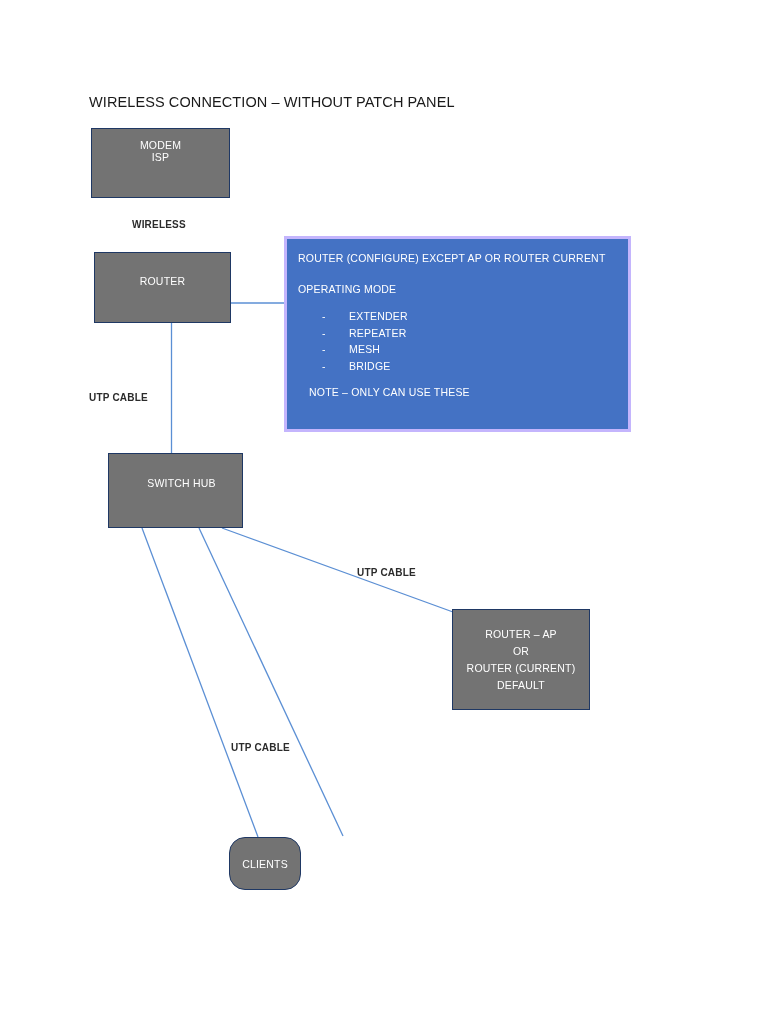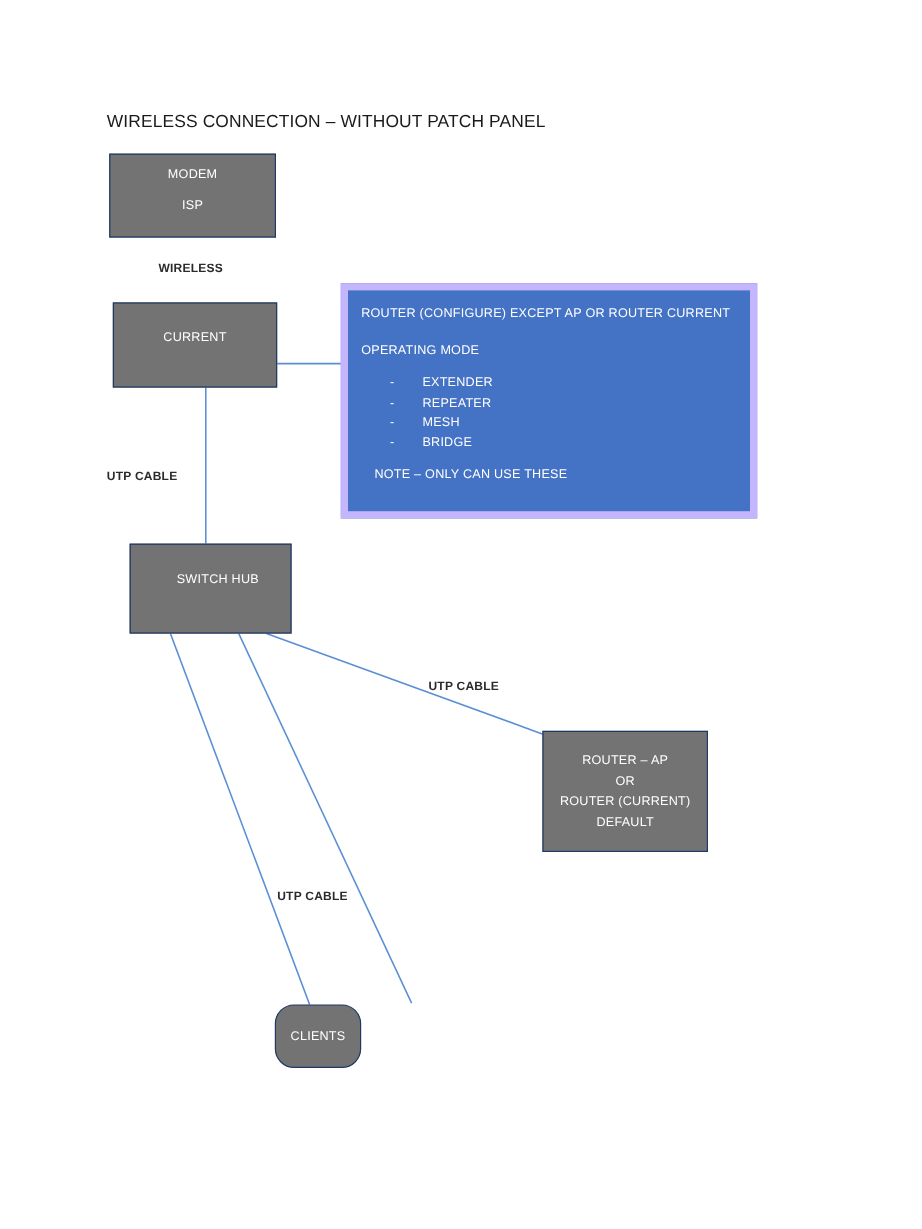--- a/index.html
+++ b/index.html
@@ -50,21 +50,21 @@
     align-items: center;
   }
   .node .line { white-space: nowrap; }
 
   
   #node-modem {
     left: 91px; top: 128px; width: 139px; height: 70px;
     justify-content: flex-start;
     padding-top: 10px;
   }
-  #node-modem .line + .line { margin-top: 14px; }
+  #node-modem .line + .line { }
 
   
   #node-router {
     left: 94px; top: 252px; width: 137px; height: 71px;
     justify-content: flex-start;
     padding-top: 22px;
   }
 
   
   #node-switch {
@@ -92,21 +92,21 @@
   #node-server {
     left: 322px; top: 836px; width: 73px; height: 53px;
     justify-content: center;
   }
 
   
   #node-info {
     position: absolute;
     left: 284px; top: 236px; width: 347px; height: 196px;
     background: #4472C4;
-    border: 6px solid #c4b5fd;
+    border: 3px solid #c4b5fd;
     box-sizing: border-box;
     color: #ffffff;
     font-size: 10.5px;
     letter-spacing: 0.2px;
     padding: 13px 0 0 11px;
   }
   #node-info .info-head { margin-bottom: 19px; white-space: nowrap; }
   #node-info .info-head2 { margin-bottom: 15px; white-space: nowrap; }
   #node-info ul {
     list-style: none;
@@ -160,21 +160,21 @@
   <div class="title">WIRELESS CONNECTION – WITHOUT PATCH PANEL</div>
 
   <div class="node" id="node-modem">
     <span class="line">MODEM</span>
     <span class="line">ISP</span>
   </div>
 
   <div class="edge-label" id="label-wireless">WIRELESS</div>
 
   <div class="node" id="node-router">
-    <span class="line">CURRENT</span>
+    <span class="line">ROUTER</span>
   </div>
 
   <div id="node-info">
     <div class="info-head">ROUTER (CONFIGURE) EXCEPT AP OR ROUTER CURRENT</div>
     <div class="info-head2">OPERATING MODE</div>
     <ul>
       <li>
         <span class="dash">-</span>
         <span>EXTENDER</span>
       </li>

